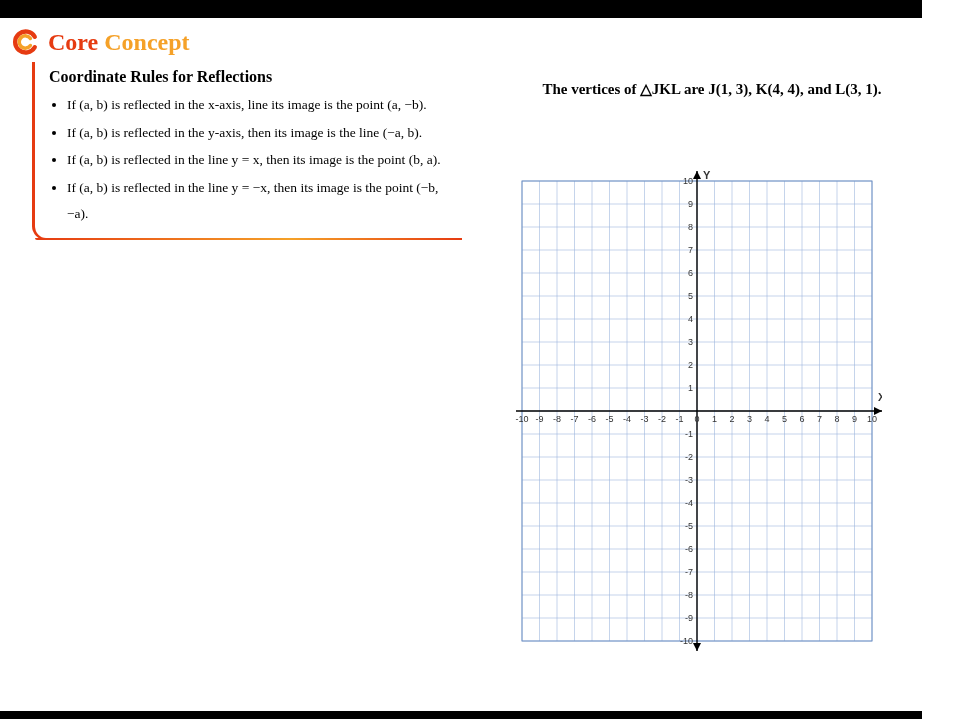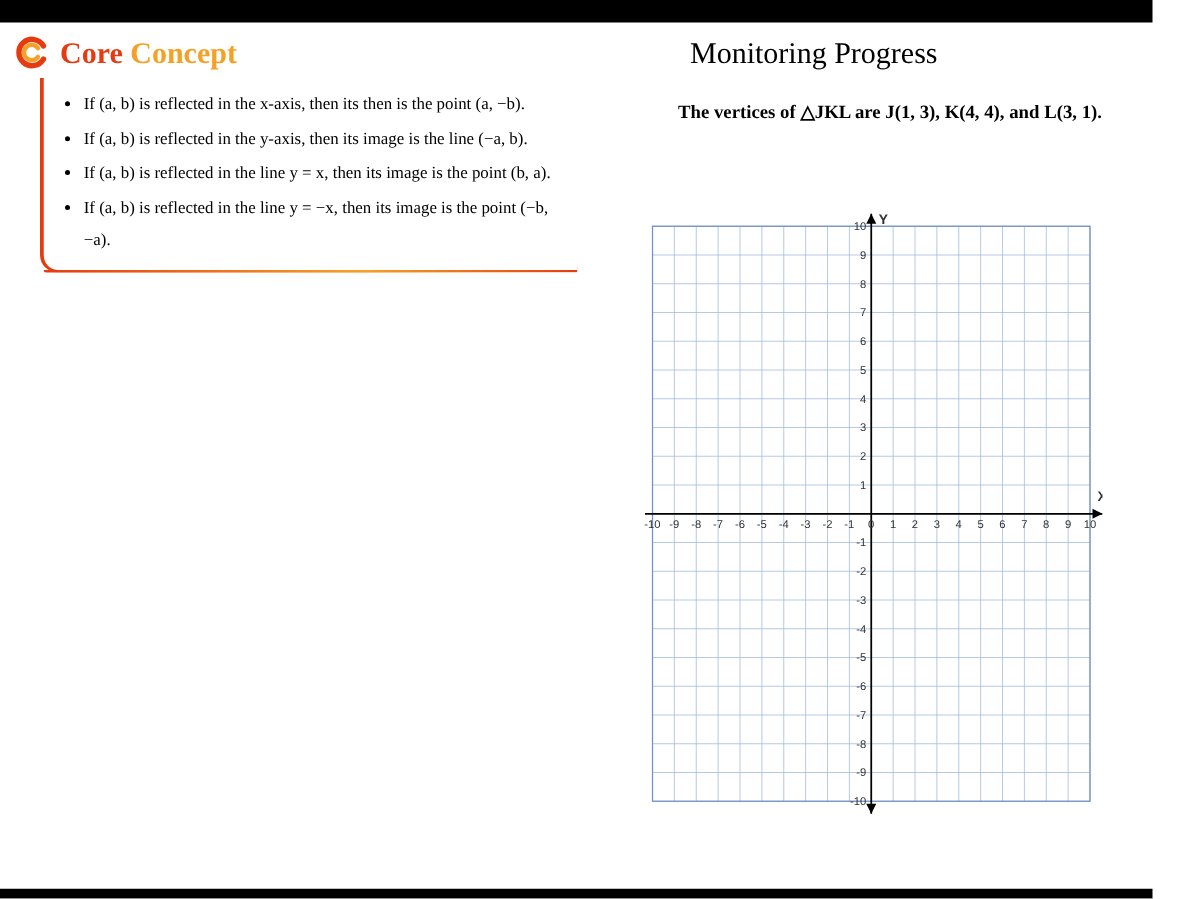--- a/index.html
+++ b/index.html
@@ -40,29 +40,29 @@
       <path d="M26 10 A12 12 0 1 0 26 22" fill="none" stroke="#e63b11" stroke-width="5" stroke-linecap="round"></path>
       <path d="M21 12 A7 7 0 1 0 21 20" fill="none" stroke="#f5a128" stroke-width="4" stroke-linecap="round"></path>
     </svg>
   </span>
   <span class="cc-core">Core</span>
   <span> </span>
   <span class="cc-concept">Concept</span>
 </div>
 
 <div class="cc-box">
+  <div class="cc-title">Coordinate Rules for Reflections</div>
   <ul class="cc-list">
-    <li><span>If (a, b) is reflected in the x-axis, then its then is the point (a, −b).</span></li>
+    <li><span>If (a, b) is reflected in the x-axis, line its image is the point (a, −b).</span></li>
     <li><span>If (a, b) is reflected in the y-axis, then its image is the line (−a, b).</span></li>
     <li><span>If (a, b) is reflected in the line y = x, then its image is the point (b, a).</span></li>
     <li><span>If (a, b) is reflected in the line y = −x, then its image is the point (−b, −a).</span></li>
   </ul>
 </div>
 
-<div class="mp-head">Monitoring Progress</div>
 <div class="verts">The vertices of △JKL are J(1, 3), K(4, 4), and L(3, 1).</div>
 
 <div class="grid-wrap">
   <svg id="grid-svg" width="370" height="490" viewBox="0 0 370 490" font-family="Arial,Helvetica,sans-serif" font-size="9" fill="#333">
         <line x1="10" y1="475" x2="10" y2="15" stroke="#9db7dd" stroke-width="0.6"></line>
         <line x1="27.5" y1="475" x2="27.5" y2="15" stroke="#9db7dd" stroke-width="0.6"></line>
         <line x1="45" y1="475" x2="45" y2="15" stroke="#9db7dd" stroke-width="0.6"></line>
         <line x1="62.5" y1="475" x2="62.5" y2="15" stroke="#9db7dd" stroke-width="0.6"></line>
         <line x1="80" y1="475" x2="80" y2="15" stroke="#9db7dd" stroke-width="0.6"></line>
         <line x1="97.5" y1="475" x2="97.5" y2="15" stroke="#9db7dd" stroke-width="0.6"></line>

